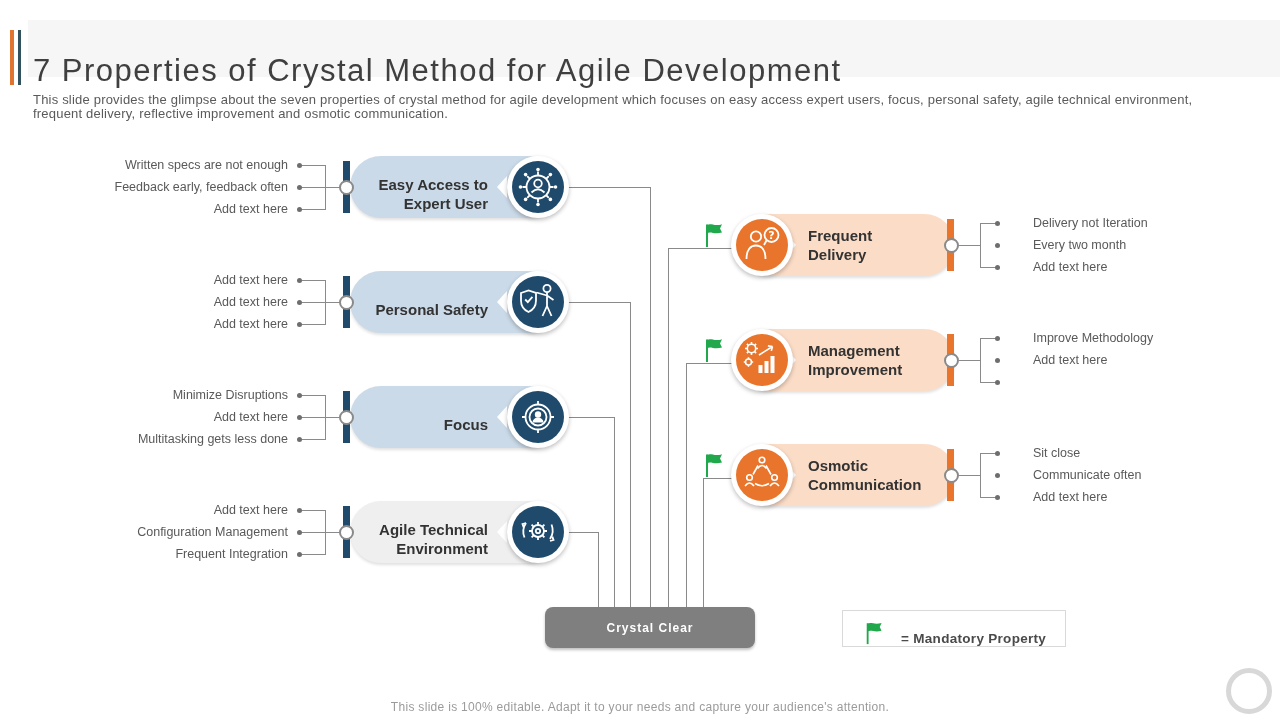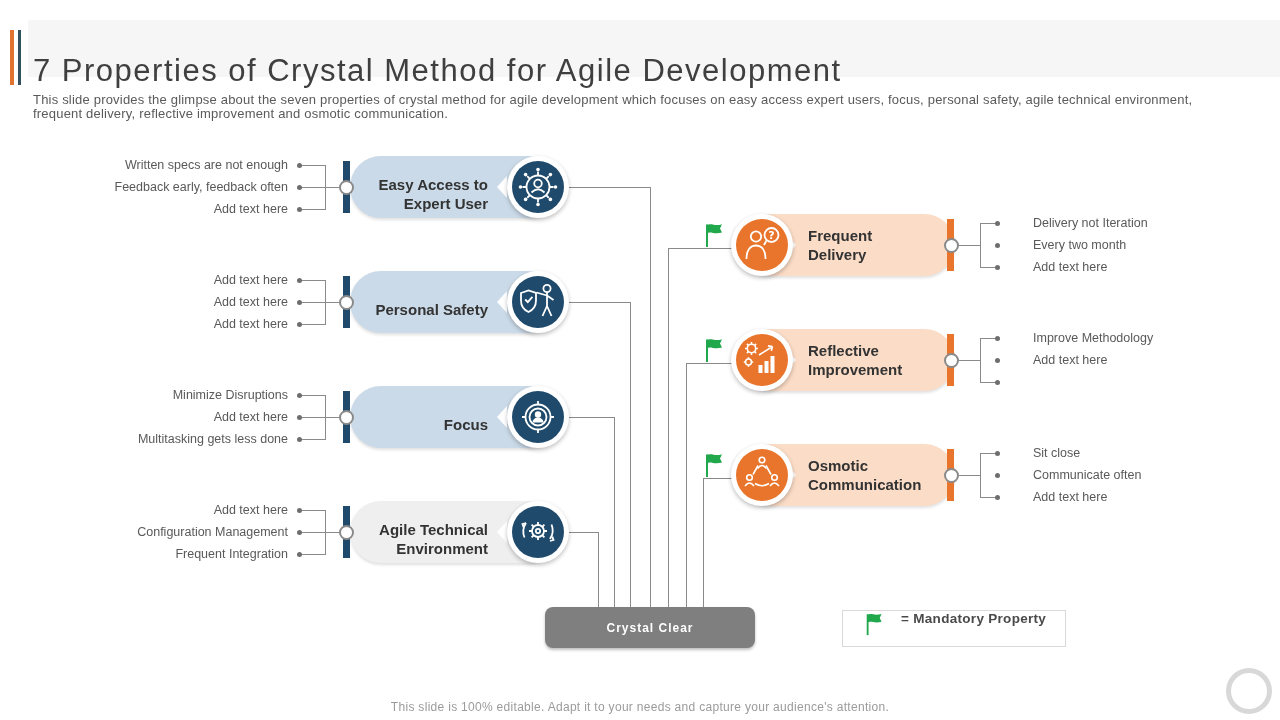--- a/index.html
+++ b/index.html
@@ -69,21 +69,21 @@
   .rrow .bullets{left:1018px;top:calc(var(--c) - 33px);width:230px;text-align:left;margin-left:15px;}
   .rrow .toC-h{left:var(--vx);width:calc(740px - var(--vx));top:calc(var(--c) + 3px);}
   .rrow .toC-v{left:var(--vx);top:calc(var(--c) + 3px);height:calc(604px - var(--c));}
   .rrow .flag{position:absolute;left:702px;top:calc(var(--c) - 24px);z-index:2;}
   
   .center-box{position:absolute;left:545px;top:607px;width:210px;height:41px;background:#7f7f7f;
               border-radius:8px;display:flex;align-items:center;justify-content:center;z-index:5;
               color:#fff;font-weight:bold;font-size:12px;letter-spacing:1px;
               box-shadow:0 2px 3px rgba(0,0,0,.25);}
   .legend{position:absolute;left:842px;top:610px;width:224px;height:37px;background:#fff;
-          border:1px solid #d9d9d9;box-sizing:border-box;display:flex;align-items:flex-start;
+          border:1px solid #d9d9d9;box-sizing:border-box;display:flex;align-items:flex-end;
           padding-left:20px;gap:12px;}
   .legend-label{font-size:13.5px;font-weight:bold;color:#4a4a4a;letter-spacing:.3px;}
   .footer{position:absolute;left:0;bottom:6px;width:100%;text-align:center;font-size:12px;
           color:#9b9b9b;letter-spacing:.3px;}
   .watermark{position:absolute;left:1226px;top:668px;width:46px;height:46px;border-radius:50%;
              border:5px solid #d8d8d8;box-sizing:border-box;}
 </style>
 </head>
 <body>
 
@@ -286,21 +286,21 @@
   <div class="rrow" style="--c:360px; --vx:686px;">
     <div class="hline toC-h"></div>
     <div class="vline toC-v"></div>
     <div class="flag">
       <svg viewBox="0 0 28 28" width="28" height="28">
         <path d="M5,3.5 V26" stroke="#21a84d" stroke-width="2" fill="none"></path>
         <path d="M5,4 C9,1.8 12,5.6 20,3.2 L18,7.5 L20,11.5 C12,13.8 9,10 5,12.2 Z" fill="#21a84d"></path>
       </svg>
     </div>
     <div class="pbox"></div>
-    <div class="ptitle">Reflective Improvement</div>
+    <div class="ptitle">Management Improvement</div>
     <div class="notch"></div>
     <div class="ring"></div>
     <div class="icircle">
       <svg viewBox="0 0 52 52" width="52" height="52">
         <g stroke="#fff" stroke-width="1.6" fill="none">
           <circle cx="15.5" cy="14.5" r="4.2"></circle>
           <path d="M15.5,10.3 v-2.3 M15.5,18.7 v2.3 M11.3,14.5 h-2.3 M19.7,14.5 h2.3 M12.6,11.6 l-1.7,-1.7 M18.4,11.6 l1.7,-1.7 M12.6,17.4 l-1.7,1.7 M18.4,17.4 l1.7,1.7"></path>
           <circle cx="12.5" cy="28" r="3"></circle>
           <path d="M12.5,25 v-1.7 M12.5,31 v1.7 M9.5,28 h-1.7 M15.5,28 h1.7"></path>
           <path d="M23,21 L36.5,12.5 M36.5,12.5 l-4.6,-0.6 M36.5,12.5 l-1.2,4.4"></path>

